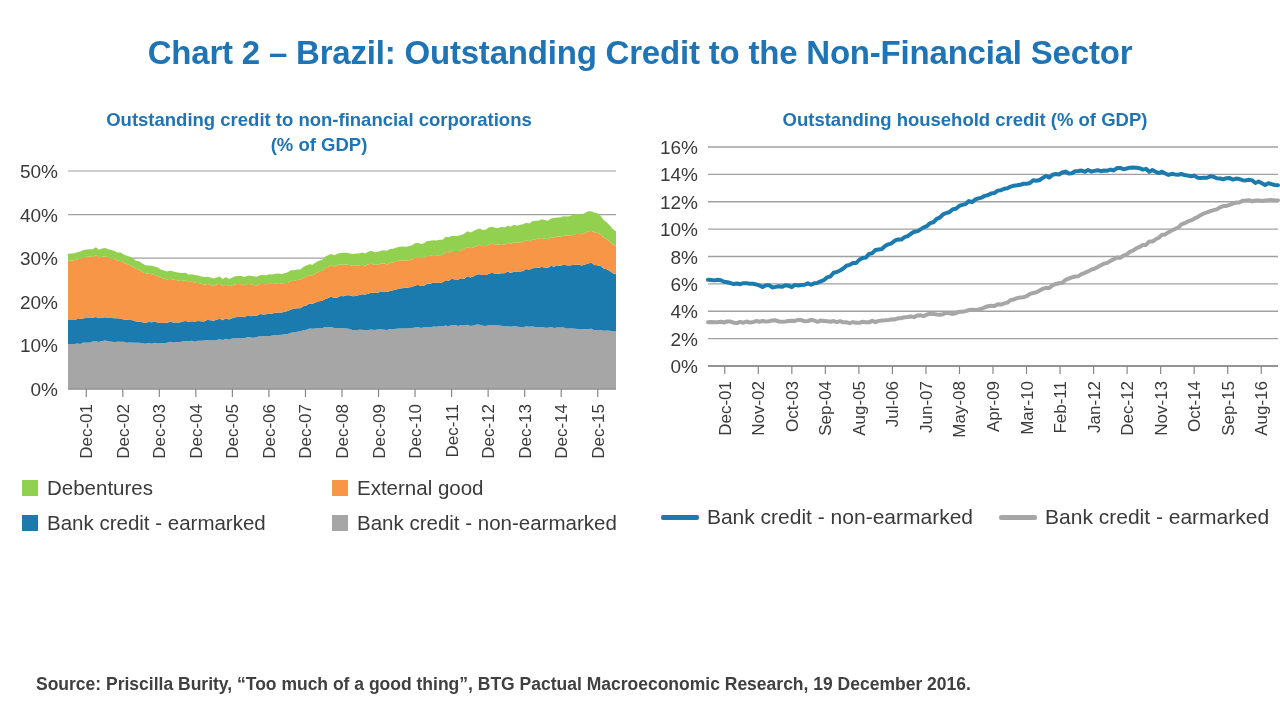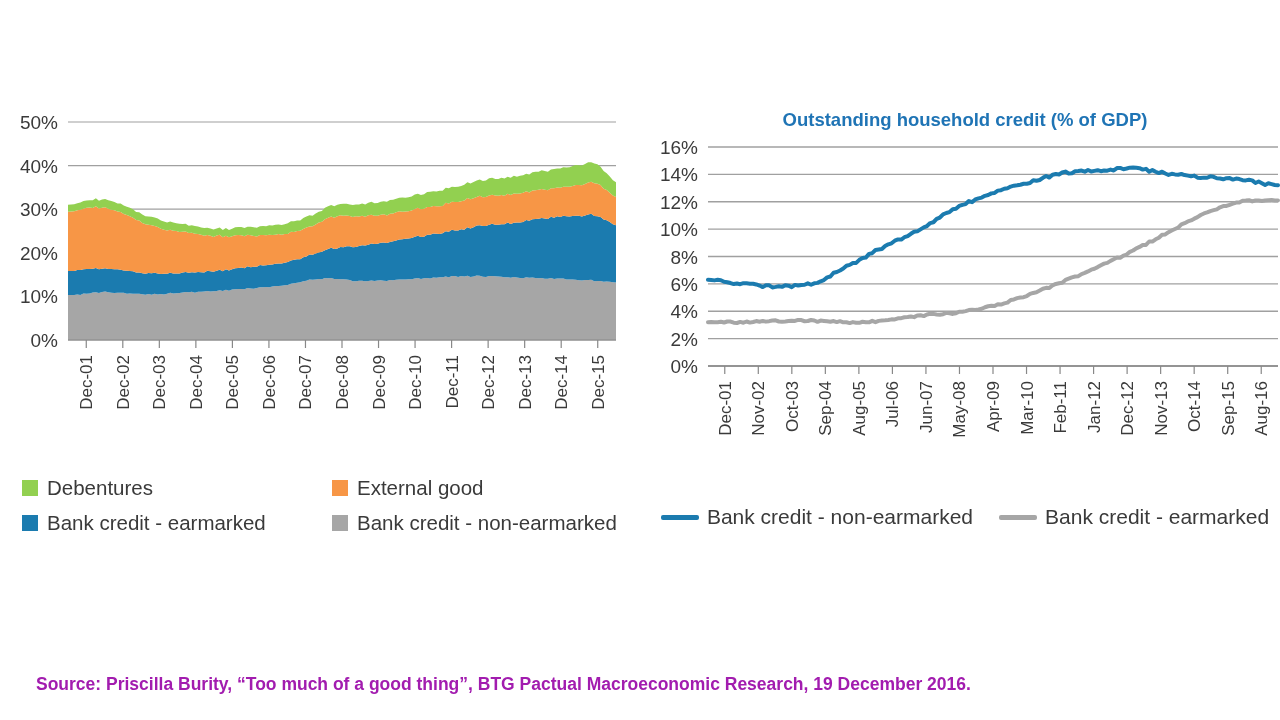--- a/index.html
+++ b/index.html
@@ -113,31 +113,36 @@
     flex: 0 0 38px;
     border-radius: 2px;
     display: inline-block;
   }
   .source {
     position: absolute;
     left: 36px;
     top: 674px;
     font-size: 17.5px;
     font-weight: bold;
-    color: #a21caf;
+    color: #404040;
     white-space: nowrap;
   }
 </style>
 </head>
 <body>
 
 <div id="slide">
 
+  <div class="main-title">Chart 2 – Brazil: Outstanding Credit to the Non-Financial Sector</div>
 
   <div class="panel panel-left">
+    <div class="sub-title">
+      <span>Outstanding credit to non-financial corporations</span>
+      <span class="l2">(% of GDP)</span>
+    </div>
     <div class="plot-wrap plot-left">
       <svg id="svg-left" width="626" height="330" viewBox="0 0 626 330">
           <line x1="62" x2="610" y1="232" y2="232" stroke="#A0A0A0" stroke-width="1.2"></line>
           <text x="52" y="239" text-anchor="end" class="axtext ytick">0%</text>
           <line x1="62" x2="610" y1="188.4" y2="188.4" stroke="#A0A0A0" stroke-width="1.2"></line>
           <text x="52" y="195.4" text-anchor="end" class="axtext ytick">10%</text>
           <line x1="62" x2="610" y1="144.79999999999998" y2="144.79999999999998" stroke="#A0A0A0" stroke-width="1.2"></line>
           <text x="52" y="151.79999999999998" text-anchor="end" class="axtext ytick">20%</text>
           <line x1="62" x2="610" y1="101.2" y2="101.2" stroke="#A0A0A0" stroke-width="1.2"></line>
           <text x="52" y="108.2" text-anchor="end" class="axtext ytick">30%</text>

